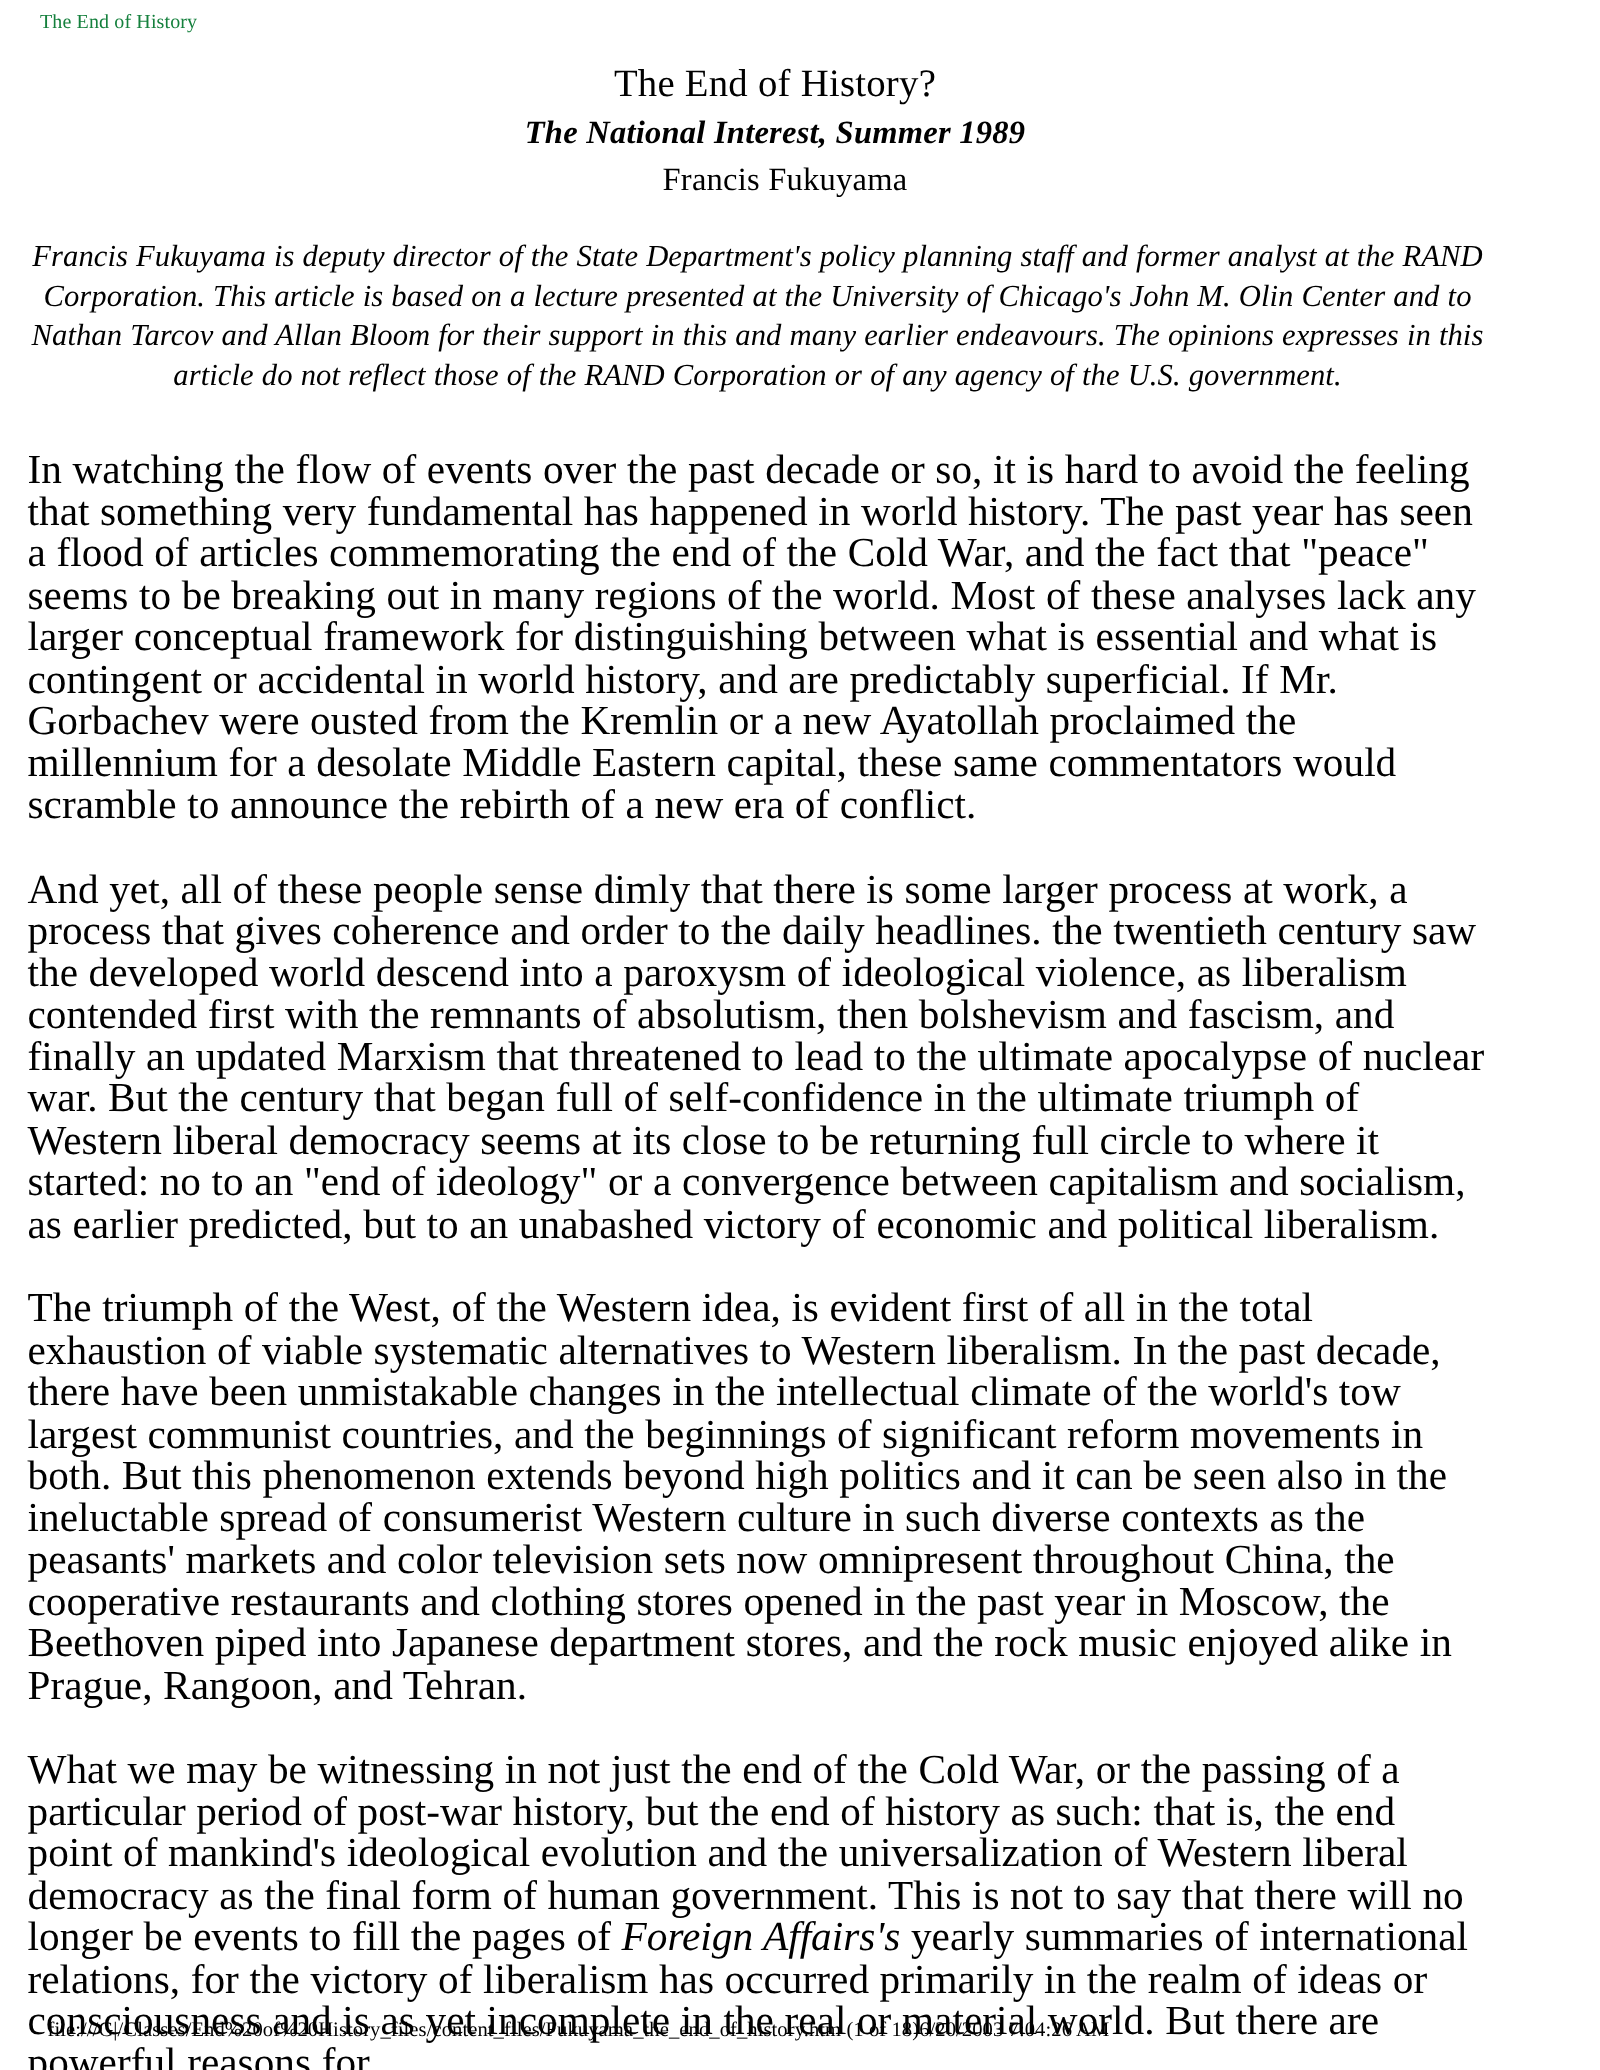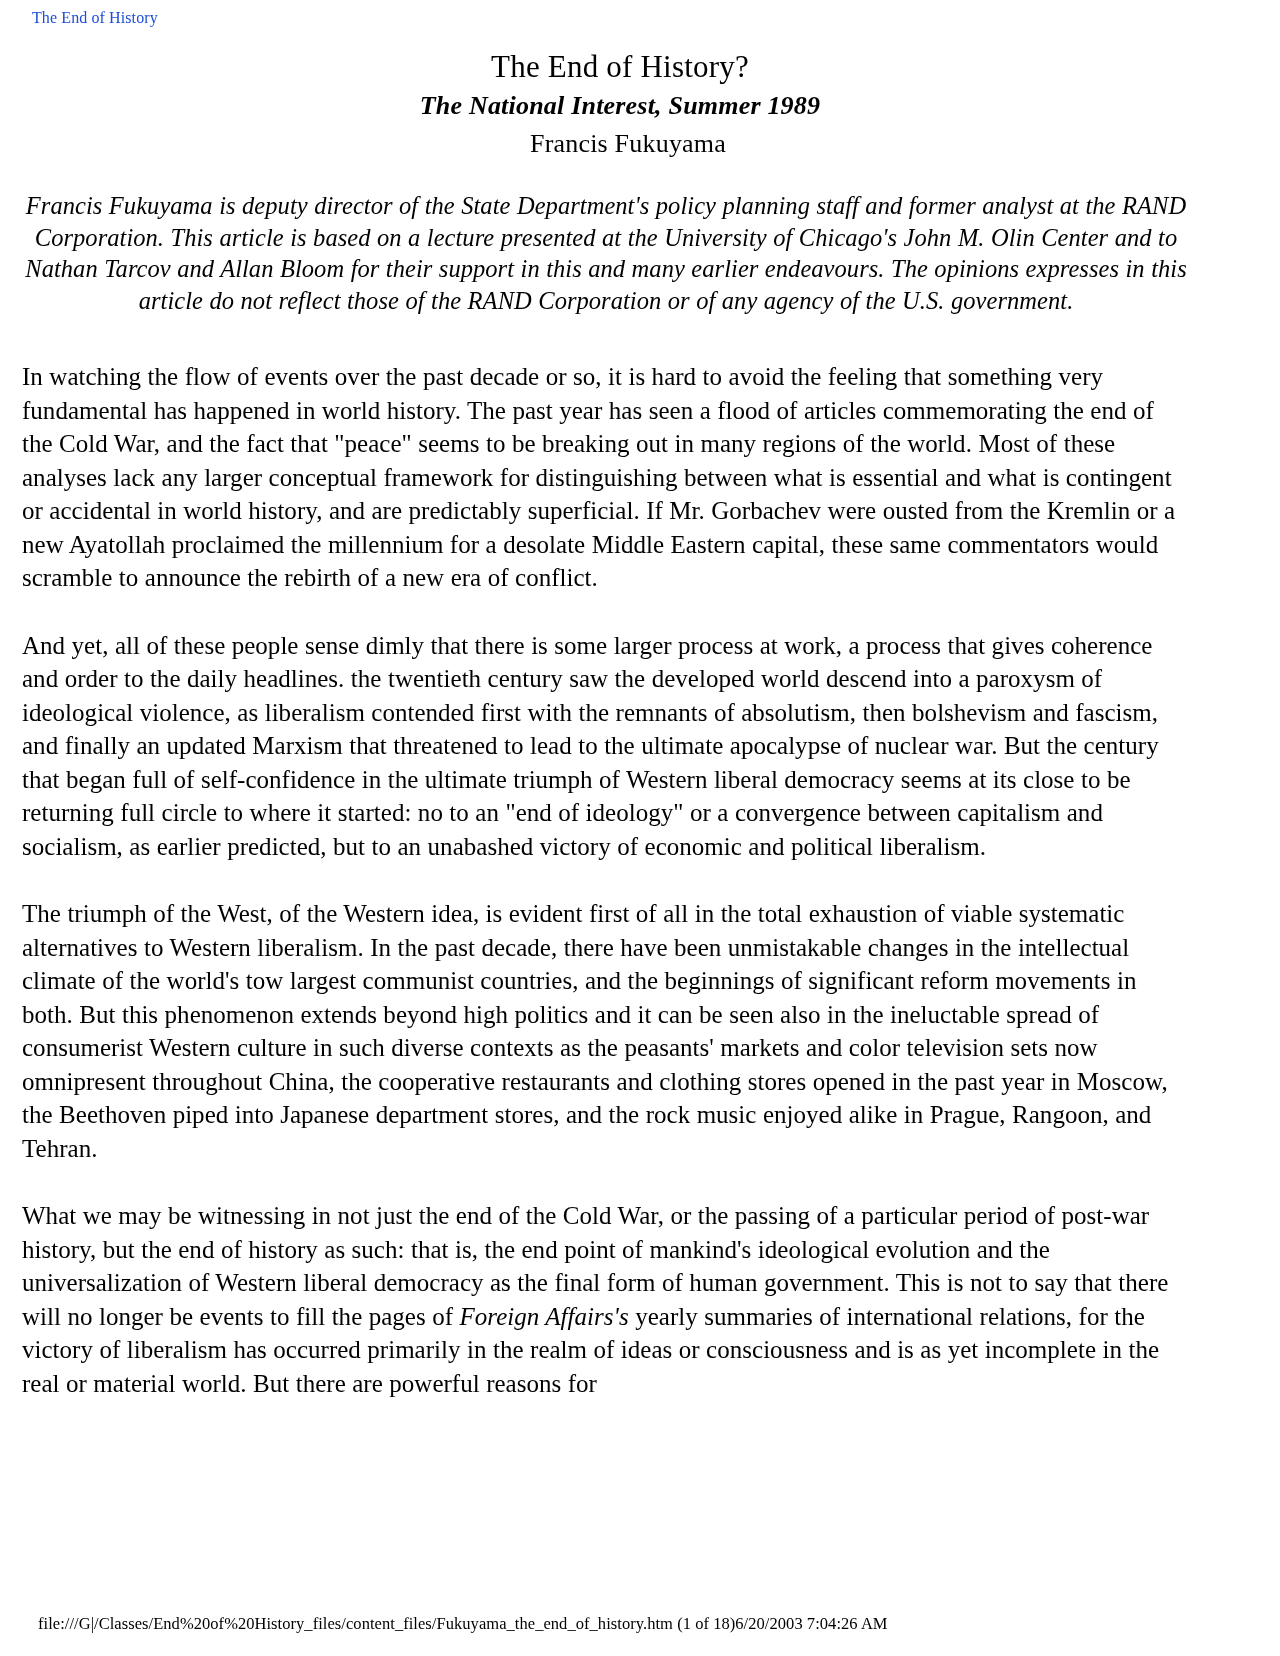--- a/index.html
+++ b/index.html
@@ -24,21 +24,21 @@
   }
 
   
   .running-header {
     position: absolute;
     top: 8px;
     left: 32px;
     font-size: 16px;
     line-height: 20px;
     letter-spacing: 0.1px;
-    color: #1d4ed8;
+    color: #15803d;
     white-space: nowrap;
   }
 
   
   .title-block {
     position: absolute;
     top: 48px;
     left: 0;
     width: 1240px;
     text-align: center;
@@ -78,21 +78,21 @@
     font-style: italic;
     font-size: 24.5px;
     line-height: 31.5px;
     margin: 0 0 44px 0;
     text-align: center;
     letter-spacing: 0.05px;
     word-spacing: 0.3px;
   }
 
   p.body-par {
-    font-size: 25px;
+    font-size: 33px;
     line-height: 33.5px;
     margin: 0 0 34px 0;
     text-align: left;
     letter-spacing: 0.02px;
     word-spacing: 0.2px;
   }
   p.body-par:last-child { margin-bottom: 0; }
 
   .ital { font-style: italic; }
 

